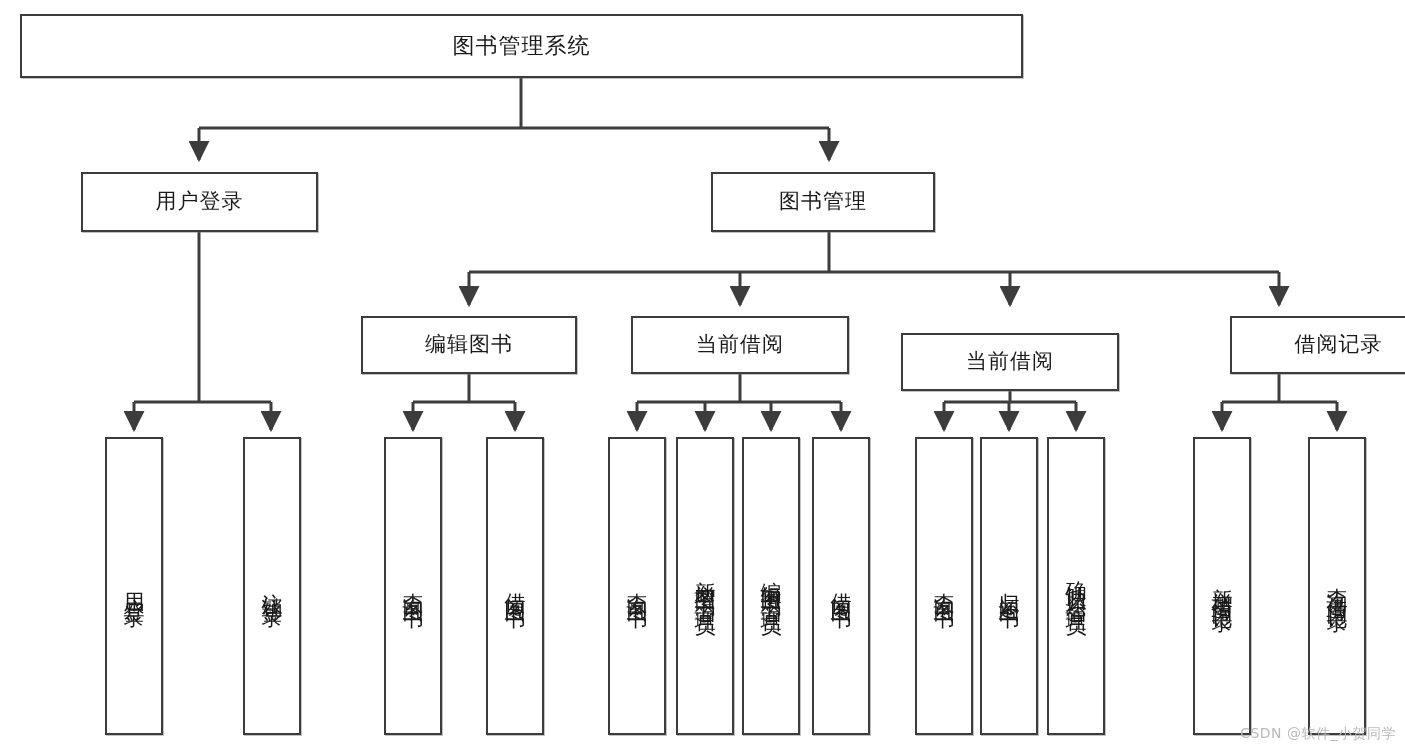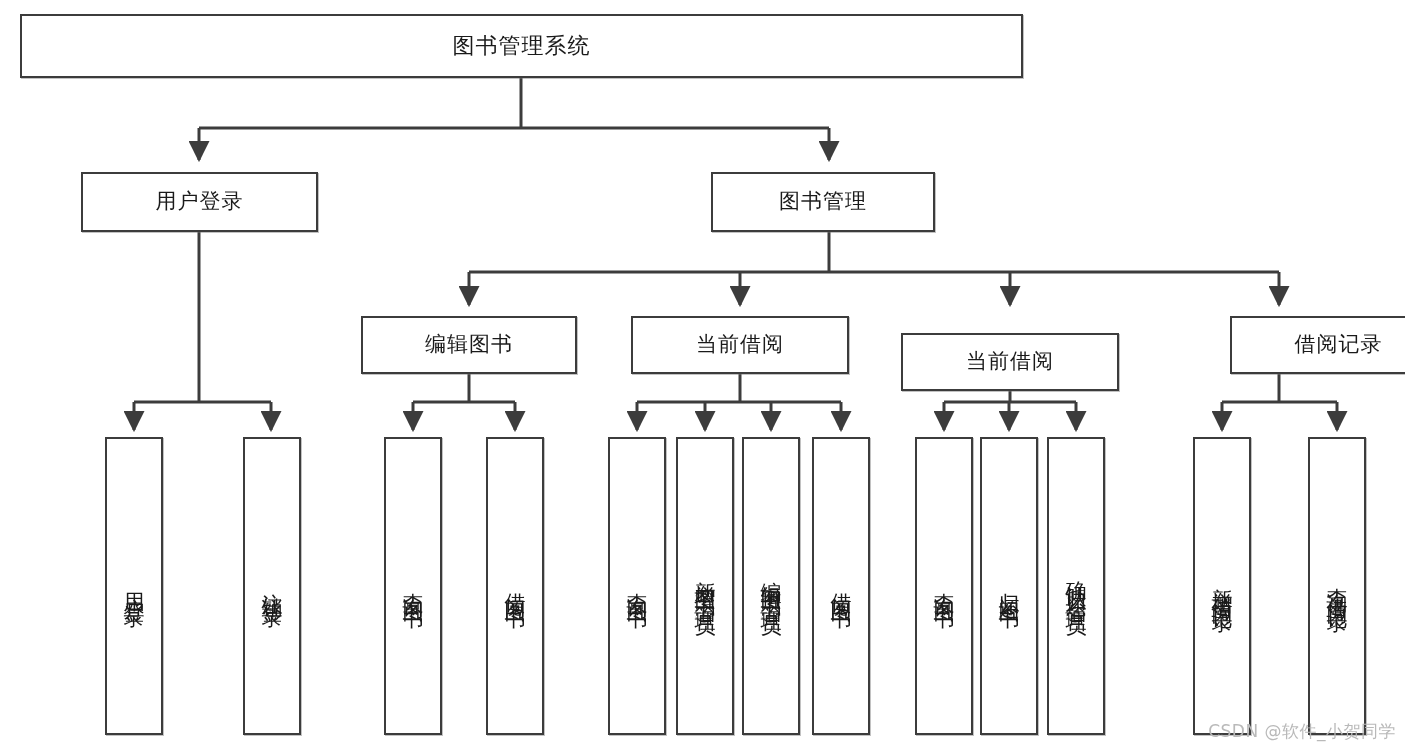--- a/index.html
+++ b/index.html
@@ -47,21 +47,21 @@
   }
   .node.v span{
     writing-mode:vertical-rl;
     text-orientation:upright;
     display:block;
     white-space:nowrap;
   }
   #watermark{
     position:absolute;
     right:9px;bottom:4px;
-    font-size:17px;
+    font-size:14px;
     color:#b9b9b9;
     letter-spacing:.5px;
     white-space:nowrap;
     user-select:none;
   }
 </style>
 </head>
 <body>
 
 <div id="diagram">

